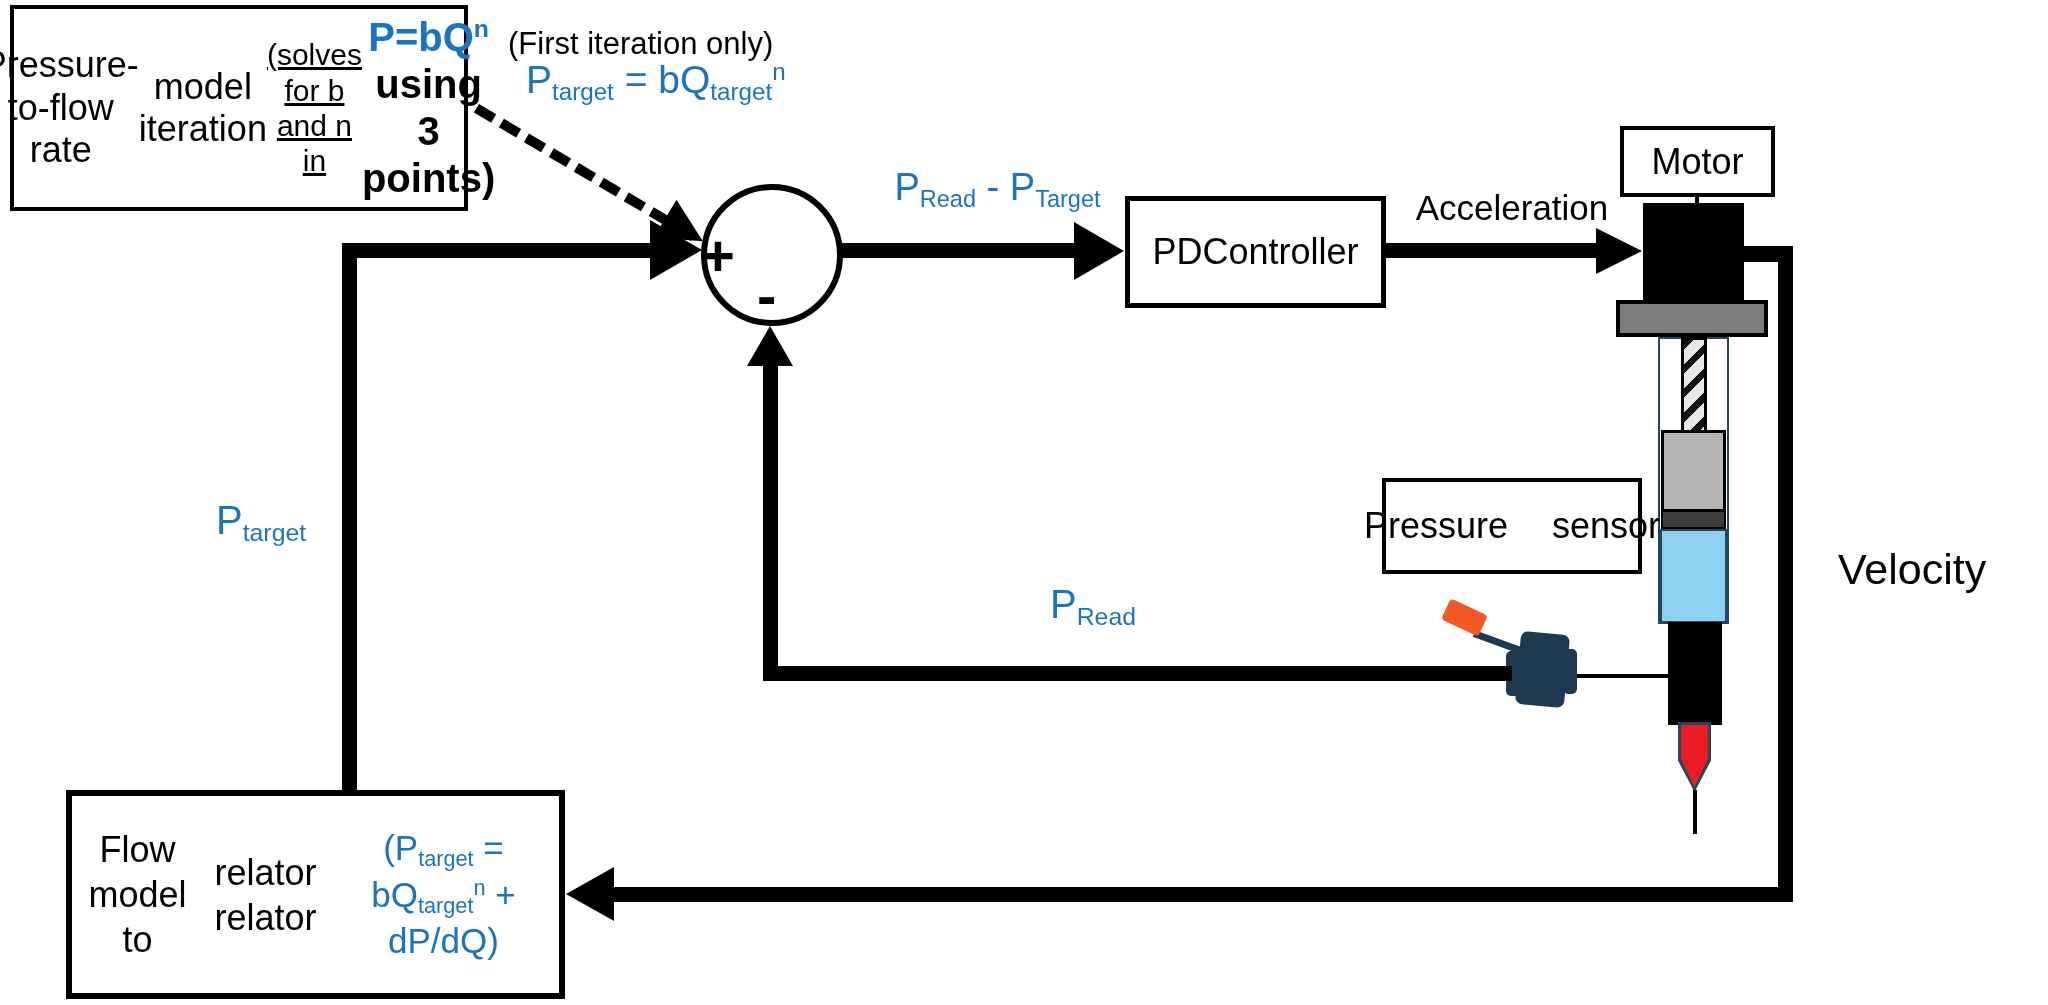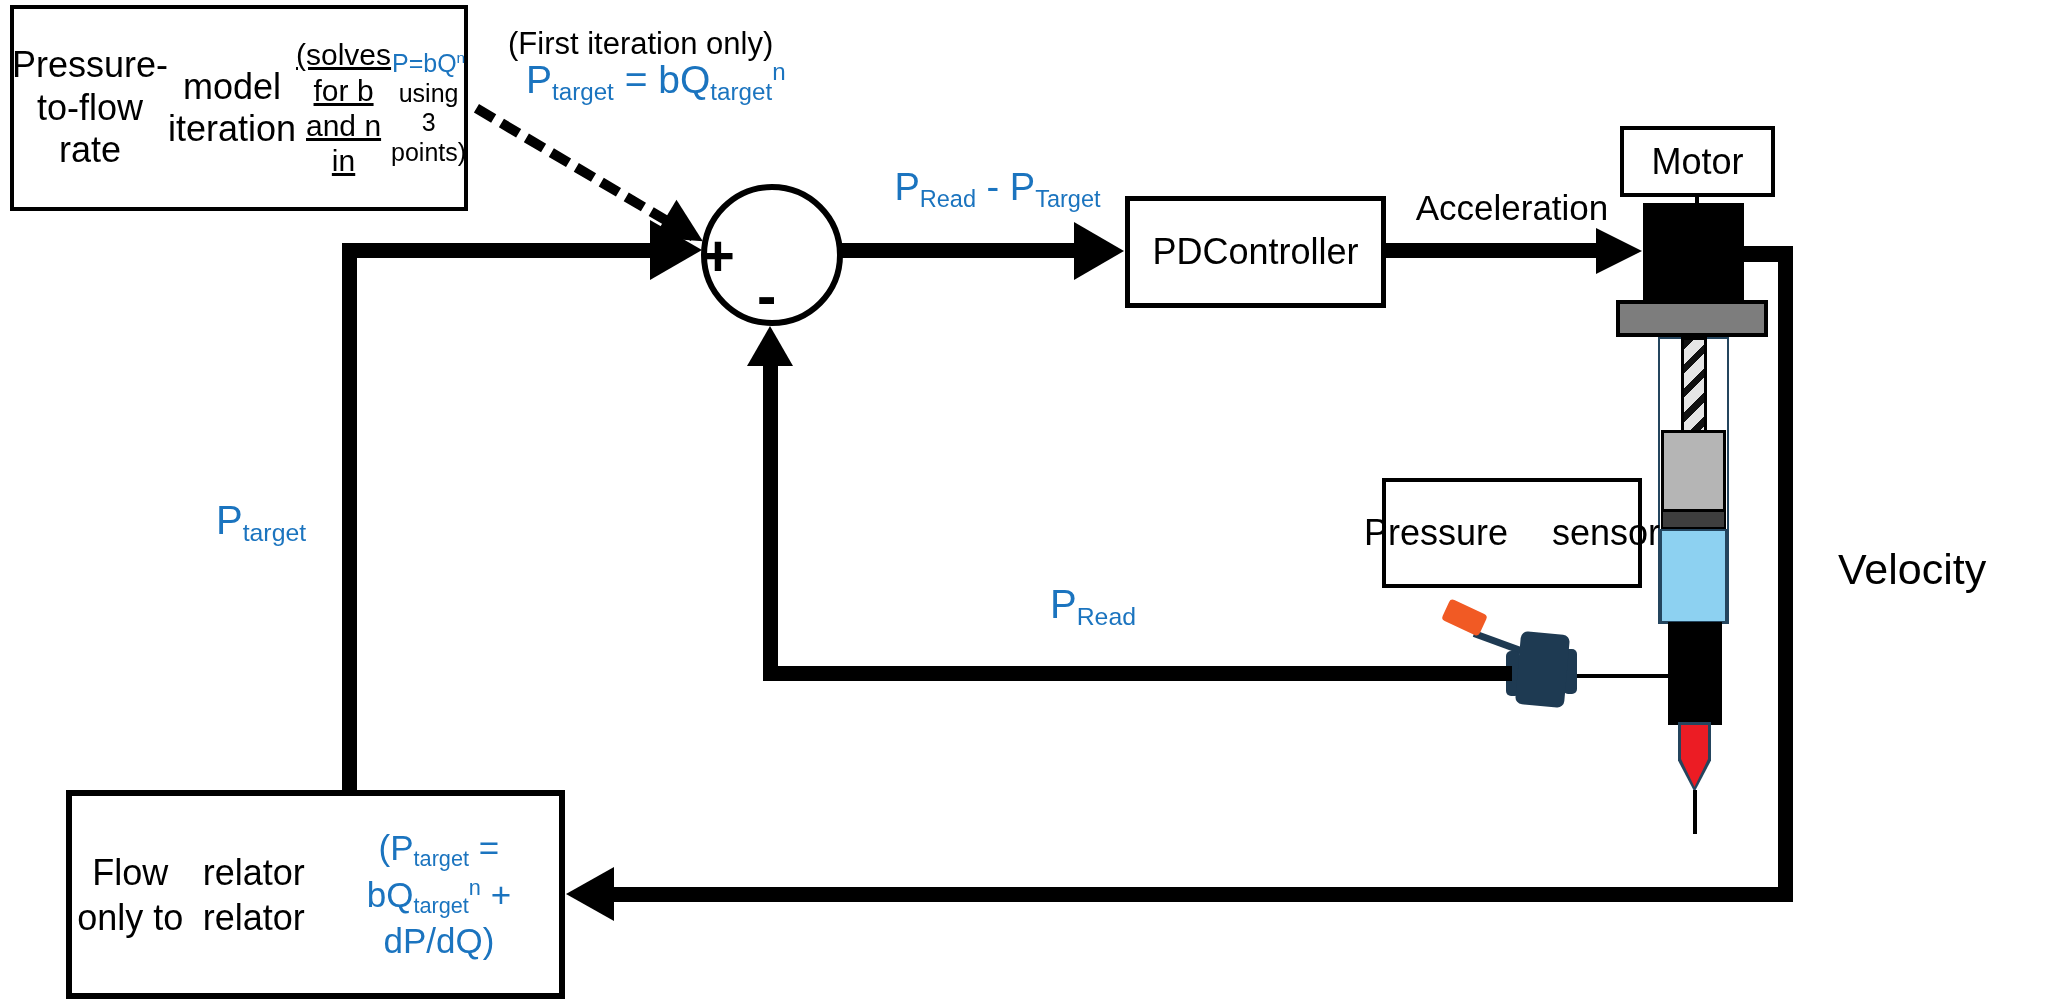--- a/index.html
+++ b/index.html
@@ -23,21 +23,21 @@
 </style>
 </head>
 <body>
 
 <div id="canvas">
 
   <div class="box" style="left:10px;top:5px;width:458px;height:206px;line-height:1.18;">
     <div style="font-size:36px;">Pressure-to-flow rate</div>
     <div style="font-size:36px;">model iteration</div>
     <div style="font-size:30px;text-decoration:underline;">(solves for b and n in</div>
-    <div style="font-size:25px;"><span class="blue"><span>P=bQ</span><span class="sup">n</span></span><span> using 3 points)</span></div>
+    <div style="font-size:40px;font-weight:bold;"><span class="blue"><span>P=bQ</span><span class="sup">n</span></span><span> using 3 points)</span></div>
   </div>
 
   <div class="lbl" style="left:508px;top:26px;font-size:31px;">(First iteration only)</div>
   <div class="lbl blue" style="left:526px;top:58px;font-size:39px;">
     <span>P</span><span class="sub">target</span><span> = bQ</span><span class="sub">target</span><span class="sup">n</span>
   </div>
 
   <div class="abs" style="left:479px;top:104px;width:252px;border-top:10px dashed #000;transform:rotate(30.6deg);transform-origin:0 0;"></div>
   <div class="tri" style="left:662px;top:208px;border-top:22px solid transparent;border-bottom:22px solid transparent;border-left:44px solid #000;transform:rotate(31deg);"></div>
 
@@ -78,21 +78,21 @@
   <div class="abs" style="left:1681px;top:337px;width:26px;height:96px;border:3px solid #000;box-sizing:border-box;background:repeating-linear-gradient(135deg,#111 0 7px,#e6e6e6 7px 17px);"></div>
   <div class="abs" style="left:1661px;top:430px;width:65px;height:82px;background:#b5b5b5;border:3px solid #000;box-sizing:border-box;"></div>
   <div class="abs" style="left:1661px;top:510px;width:65px;height:19px;background:#3e3e3e;border:2px solid #000;box-sizing:border-box;"></div>
   <div class="abs" style="left:1660px;top:529px;width:67px;height:94px;background:#8dd1f1;border:2px solid #24455e;box-sizing:border-box;"></div>
   <div class="line" style="left:1668px;top:622px;width:54px;height:103px;"></div>
   <div class="abs" style="left:1678px;top:722px;width:33px;height:70px;background:#24455e;clip-path:polygon(0 0,100% 0,100% 55%,50% 100%,0 55%);">
     <div class="abs" style="left:3px;top:3px;width:27px;height:62px;background:#ec1c24;clip-path:polygon(0 0,100% 0,100% 55%,50% 100%,0 55%);"></div>
   </div>
   <div class="line" style="left:1693px;top:790px;width:4px;height:44px;"></div>
 
-  <div class="box" style="left:1382px;top:478px;width:260px;height:110px;line-height:1.3;gap:44px;">
+  <div class="box" style="left:1382px;top:478px;width:260px;height:96px;line-height:1.3;gap:44px;">
     <div style="font-size:36px;">Pressure</div>
     <div style="font-size:36px;">sensor</div>
   </div>
 
   <div class="abs navy" style="left:1474px;top:630px;width:64px;height:7px;transform:rotate(20deg);transform-origin:0 50%;"></div>
   <div class="abs" style="left:1444px;top:606px;width:41px;height:23px;background:#f15a24;border-radius:4px;transform:rotate(25deg);"></div>
   <div class="abs navy" style="left:1506px;top:651px;width:14px;height:45px;border-radius:5px;"></div>
   <div class="abs navy" style="left:1563px;top:649px;width:14px;height:45px;border-radius:5px;"></div>
   <div class="abs navy" style="left:1518px;top:633px;width:49px;height:73px;border-radius:7px;transform:rotate(5deg);"></div>
   <div class="line" style="left:1577px;top:674px;width:93px;height:4px;"></div>
@@ -104,20 +104,20 @@
     <span>P</span><span class="sub">Read</span>
   </div>
 
   <div class="line" style="left:1744px;top:246px;width:49px;height:16px;"></div>
   <div class="line" style="left:1778px;top:246px;width:15px;height:656px;"></div>
   <div class="line" style="left:608px;top:887px;width:1185px;height:15px;"></div>
   <div class="tri" style="left:566px;top:867px;border-top:27px solid transparent;border-bottom:27px solid transparent;border-right:48px solid #000;"></div>
   <div class="lbl" style="left:1838px;top:545px;font-size:43px;">Velocity</div>
 
   <div class="box" style="left:66px;top:790px;width:499px;height:209px;border-width:6px;line-height:1.25;">
-    <div style="font-size:36px;">Flow only to</div>
+    <div style="font-size:36px;">Flow model to</div>
     <div style="font-size:36px;">relator relator</div>
     <div class="blue" style="font-size:35px;">
       <span>(P</span><span class="sub">target</span><span> = bQ</span><span class="sub">target</span><span class="sup">n</span><span> + dP/dQ)</span>
     </div>
   </div>
 
 </div>
 
 </body></html>

